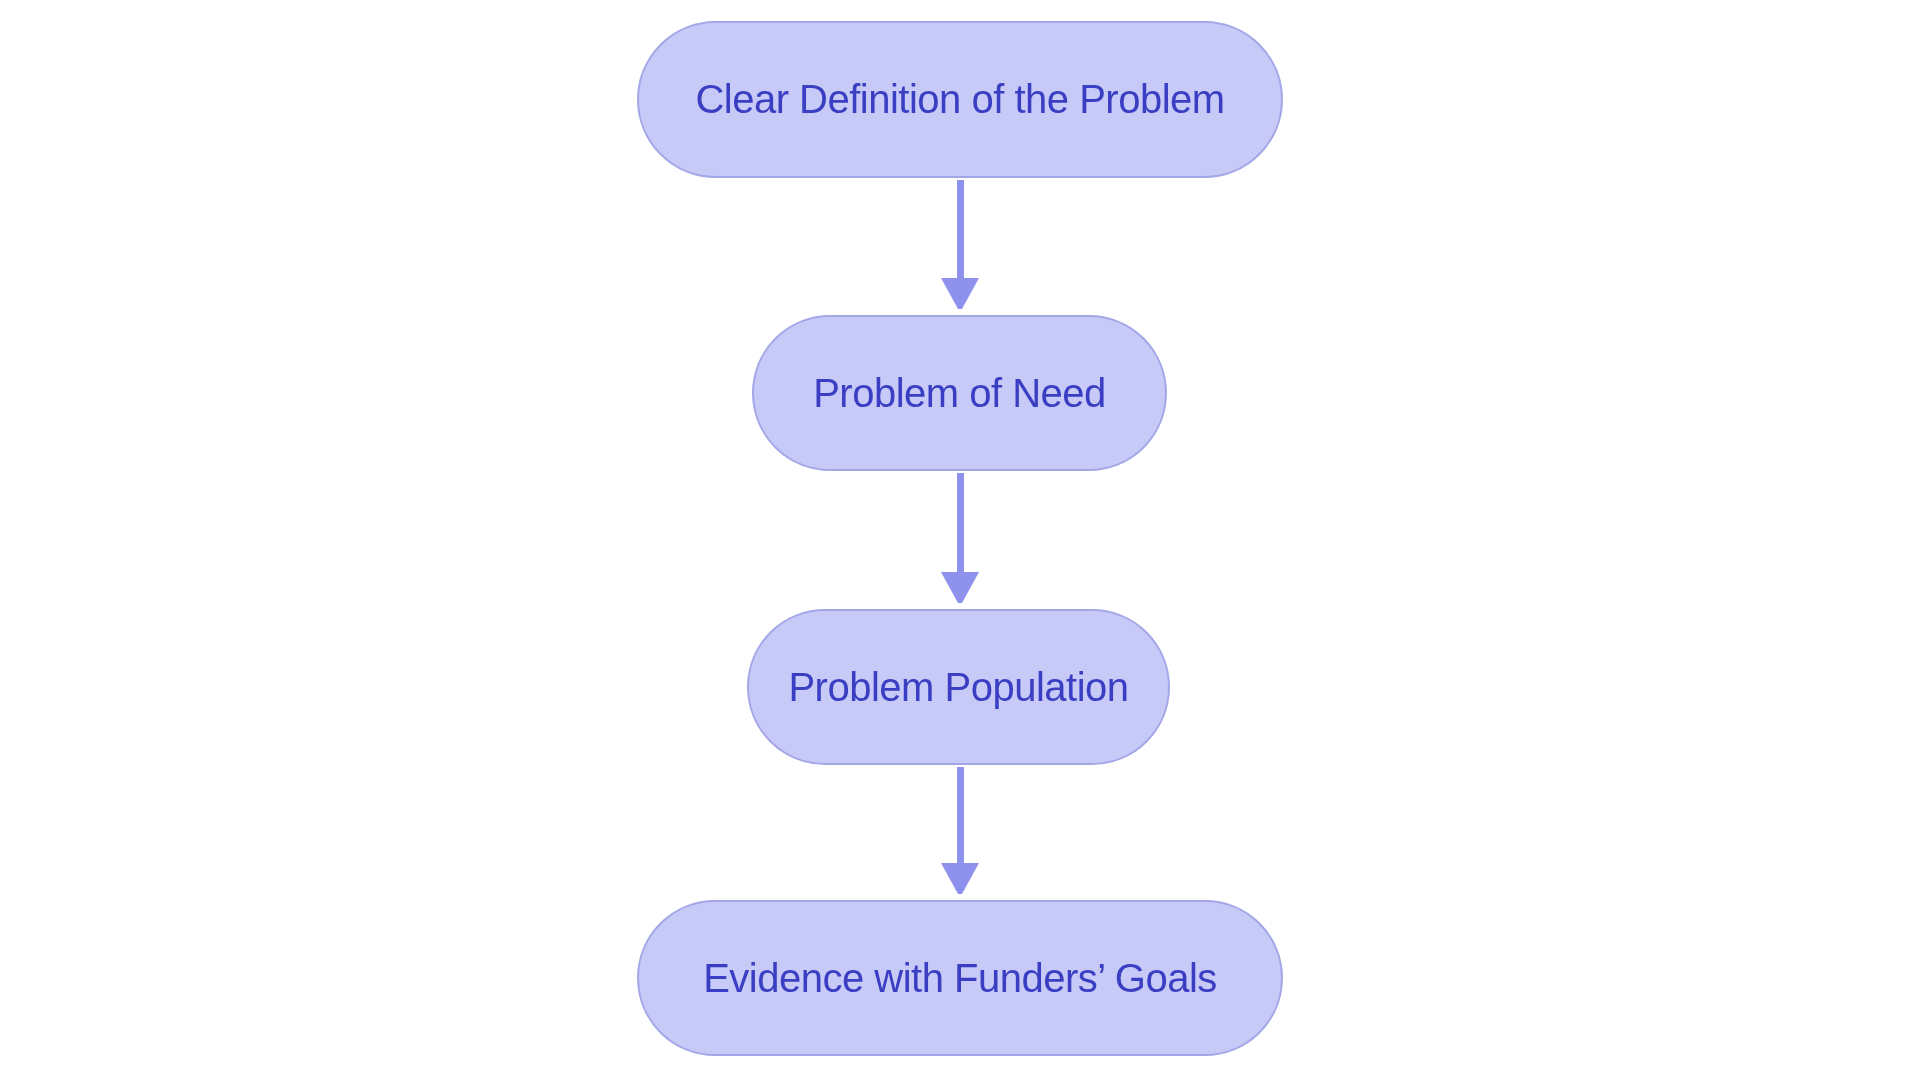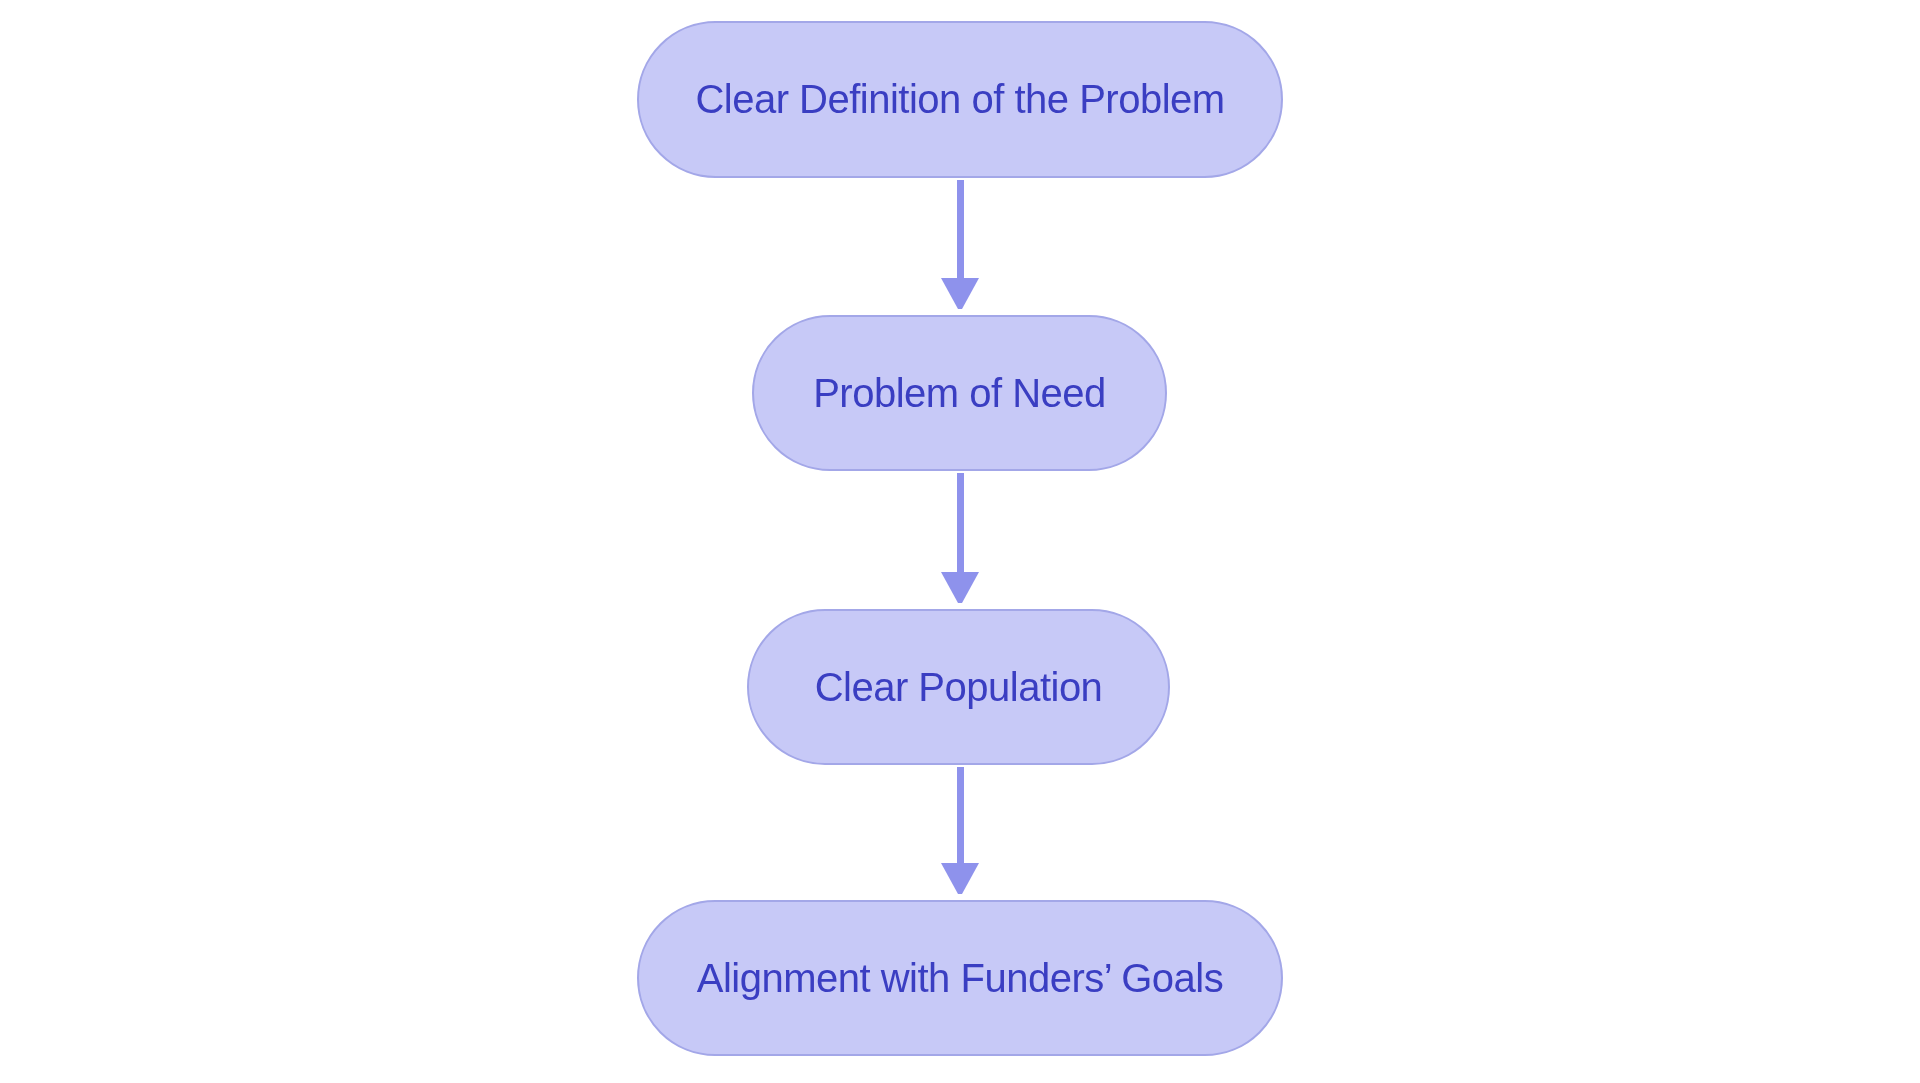--- a/index.html
+++ b/index.html
@@ -86,25 +86,25 @@
   <div class="node node-2">
     <span class="node-label">Problem of Need</span>
   </div>
 
   <div class="arrow arrow-2">
     <div class="arrow-line"></div>
     <div class="arrow-head"></div>
   </div>
 
   <div class="node node-3">
-    <span class="node-label">Clear Population</span>
+    <span class="node-label">Problem Population</span>
   </div>
 
   <div class="arrow arrow-3">
     <div class="arrow-line"></div>
     <div class="arrow-head"></div>
   </div>
 
   <div class="node node-4">
-    <span class="node-label">Alignment with Funders’ Goals</span>
+    <span class="node-label">Evidence with Funders’ Goals</span>
   </div>
 
 </div>
 
 </body></html>

